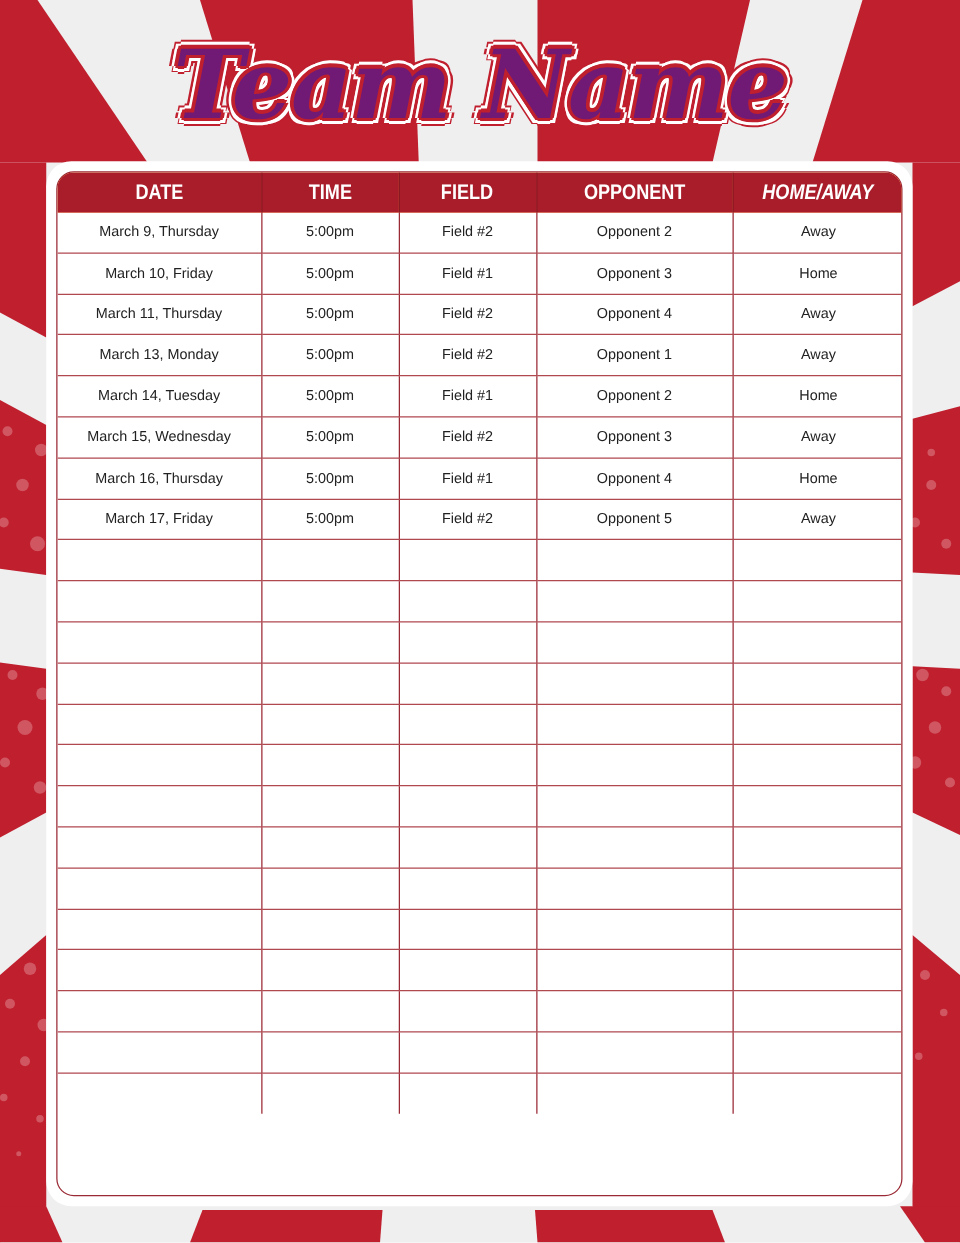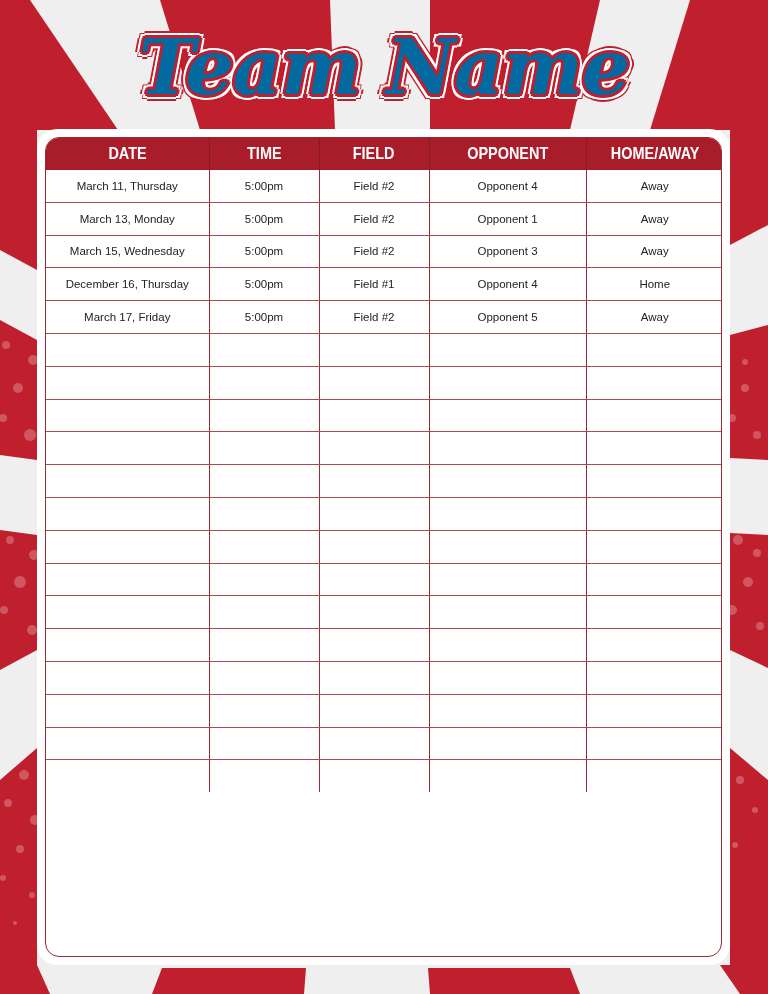--- a/index.html
+++ b/index.html
@@ -1,21 +1,21 @@
 <!DOCTYPE html>
 <html><head>
 <meta charset="utf-8">
 <style>
   html, body { margin:0; padding:0; }
   body { width:768px; height:994px; position:relative; overflow:hidden; background:#efefef; font-family:"Liberation Sans", sans-serif; }
   .bg { position:absolute; left:0; top:0; width:768px; height:994px; }
   .title {
     position:absolute; left:0; top:18px; width:768px; text-align:center;
     font-family:"DejaVu Serif", serif; font-style:italic; font-weight:bold;
-    font-size:76px; letter-spacing:-1px; color:#0369a1;
+    font-size:76px; letter-spacing:-1px; color:#701a75;
     -webkit-text-stroke: 0; 
     text-shadow:
       3px 0 0 #c01f2e, -3px 0 0 #c01f2e, 0 3px 0 #c01f2e, 0 -3px 0 #c01f2e,
       2px 2px 0 #c01f2e, -2px -2px 0 #c01f2e, 2px -2px 0 #c01f2e, -2px 2px 0 #c01f2e,
       5px 0 0 #ffffff, -5px 0 0 #ffffff, 0 5px 0 #ffffff, 0 -5px 0 #ffffff,
       4px 4px 0 #ffffff, -4px -4px 0 #ffffff, 4px -4px 0 #ffffff, -4px 4px 0 #ffffff,
       7px 0 0 #c01f2e, -7px 0 0 #c01f2e, 0 7px 0 #c01f2e, 0 -7px 0 #c01f2e,
       5px 5px 0 #c01f2e, -5px -5px 0 #c01f2e, 5px -5px 0 #c01f2e, -5px 5px 0 #c01f2e;
     line-height:100px;
   }
@@ -36,21 +36,21 @@
   thead tr { background:#f97316; }
   th span { display:inline-block; transform:scaleX(0.85); }
   th { transform:none; }
   td {
     height:31.8px; padding:0; text-align:center; font-size:11.5px; color:#222;
     border-right:1px solid #9a2a35; border-bottom:1.5px solid #b04850;
   }
   td:last-child { border-right:none; }
   tr:last-child td { border-bottom:none; }
   .hdr-cell { border-right:1px solid #8a1823; }
-  .hdr-cell:last-child { border-right:none; }
+  .hdr-cell:last-child { border-right:none;font-style:italic; }
 </style>
 </head>
 <body>
 
 <svg class="bg" width="768" height="994" viewBox="0 0 768 994">
   <rect x="0" y="0" width="768" height="994" fill="#efefef"></rect>
   <g fill="#c01f2e">
 
     <polygon points="0,0 30,0 118,130 0,130"></polygon>
     <polygon points="160,0 330,0 335,130 200,130"></polygon>
@@ -122,42 +122,63 @@
       <tr>
         <th class="hdr-cell"><span>DATE</span></th>
         <th class="hdr-cell"><span>TIME</span></th>
         <th class="hdr-cell"><span>FIELD</span></th>
         <th class="hdr-cell"><span>OPPONENT</span></th>
         <th class="hdr-cell"><span>HOME/AWAY</span></th>
       </tr>
     </thead>
     <tbody id="tbody">
         <tr>
+          <td>March 9, Thursday</td>
+          <td>5:00pm</td>
+          <td>Field #2</td>
+          <td>Opponent 2</td>
+          <td>Away</td>
+        </tr>
+        <tr>
+          <td>March 10, Friday</td>
+          <td>5:00pm</td>
+          <td>Field #1</td>
+          <td>Opponent 3</td>
+          <td>Home</td>
+        </tr>
+        <tr>
           <td>March 11, Thursday</td>
           <td>5:00pm</td>
           <td>Field #2</td>
           <td>Opponent 4</td>
           <td>Away</td>
         </tr>
         <tr>
           <td>March 13, Monday</td>
           <td>5:00pm</td>
           <td>Field #2</td>
           <td>Opponent 1</td>
           <td>Away</td>
         </tr>
         <tr>
+          <td>March 14, Tuesday</td>
+          <td>5:00pm</td>
+          <td>Field #1</td>
+          <td>Opponent 2</td>
+          <td>Home</td>
+        </tr>
+        <tr>
           <td>March 15, Wednesday</td>
           <td>5:00pm</td>
           <td>Field #2</td>
           <td>Opponent 3</td>
           <td>Away</td>
         </tr>
         <tr>
-          <td>December 16, Thursday</td>
+          <td>March 16, Thursday</td>
           <td>5:00pm</td>
           <td>Field #1</td>
           <td>Opponent 4</td>
           <td>Home</td>
         </tr>
         <tr>
           <td>March 17, Friday</td>
           <td>5:00pm</td>
           <td>Field #2</td>
           <td>Opponent 5</td>

